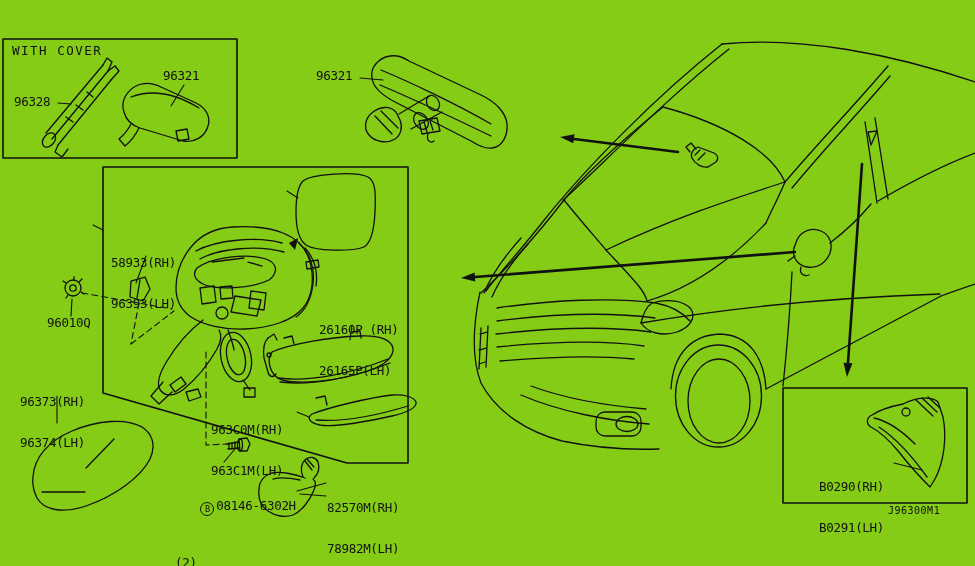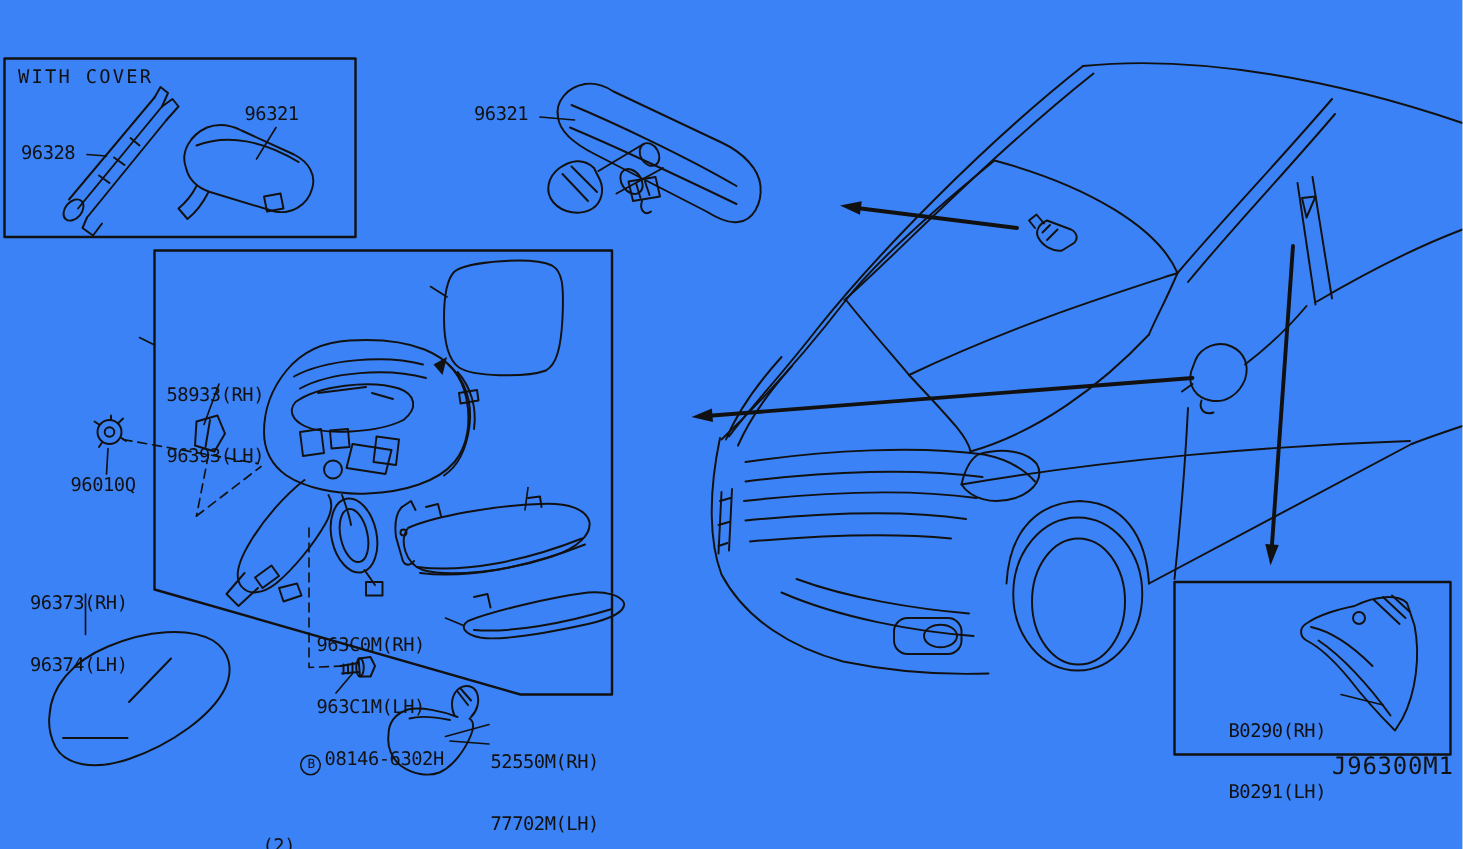--- a/index.html
+++ b/index.html
@@ -1,26 +1,26 @@
 <!DOCTYPE html>
 <html><head>
 <meta charset="utf-8">
 <style>
   html,body{margin:0;padding:0;background:#ffffff;}
-  .stage{position:relative;width:975px;height:566px;background:#3b82f6;overflow:hidden;
+  .stage{position:relative;width:975px;height:566px;background:#84cc16;overflow:hidden;
          font-family:"DejaVu Sans Mono",monospace;color:#111;}
   .stage svg{position:absolute;left:0;top:0;}
   .lbl{position:absolute;font:12.5px/13.5px "DejaVu Sans Mono",monospace;
        color:#111;white-space:pre;letter-spacing:-0.3px;}
   .lbl .line{display:block;}
   .lbl .inline{display:inline;}
   .circ{display:inline-block;width:12px;height:12px;border:1.2px solid #111;border-radius:50%;
         font-size:8.5px;line-height:12px;text-align:center;vertical-align:-2px;margin-right:2px;}
   .qty2{padding-left:18px;}
-  .code{font-size:16px;letter-spacing:0.5px;}
+  .code{font-size:10px;letter-spacing:0.5px;}
   .wct{letter-spacing:1.5px;}
 </style>
 </head>
 <body>
 
 <div class="stage">
 
 <svg width="975" height="566" viewBox="0 0 975 566" fill="none" stroke="#111" stroke-width="1.3" stroke-linecap="round" stroke-linejoin="round">
 
   <g>
@@ -250,36 +250,40 @@
     <span class="line">96393(LH)</span>
   </div>
 
   <div class="lbl" style="left:47px;top:316px">96010Q</div>
 
   <div class="lbl" style="left:20px;top:368px">
     <span class="line">96373(RH)</span>
     <span class="line">96374(LH)</span>
   </div>
 
+  <div class="lbl" style="left:319px;top:296px">
+    <span class="line">26160P (RH)</span>
+    <span class="line">26165P(LH)</span>
+  </div>
 
   <div class="lbl" style="left:211px;top:396px">
     <span class="line">963C0M(RH)</span>
     <span class="line">963C1M(LH)</span>
   </div>
 
   <div class="lbl" style="left:157px;top:458px">
     <span class="line">
       <span class="circ">B</span><span class="inline">08146-6302H</span>
     </span>
     <span class="line qty2">(2)</span>
   </div>
 
   <div class="lbl" style="left:327px;top:474px">
-    <span class="line">52550M(RH)</span>
-    <span class="line">77702M(LH)</span>
+    <span class="line">82570M(RH)</span>
+    <span class="line">78982M(LH)</span>
   </div>
 
   <div class="lbl" style="left:819px;top:453px">
     <span class="line">B0290(RH)</span>
     <span class="line">B0291(LH)</span>
   </div>
 
   <div class="lbl code" style="left:888px;top:504px">J96300M1</div>
 
 </div>

